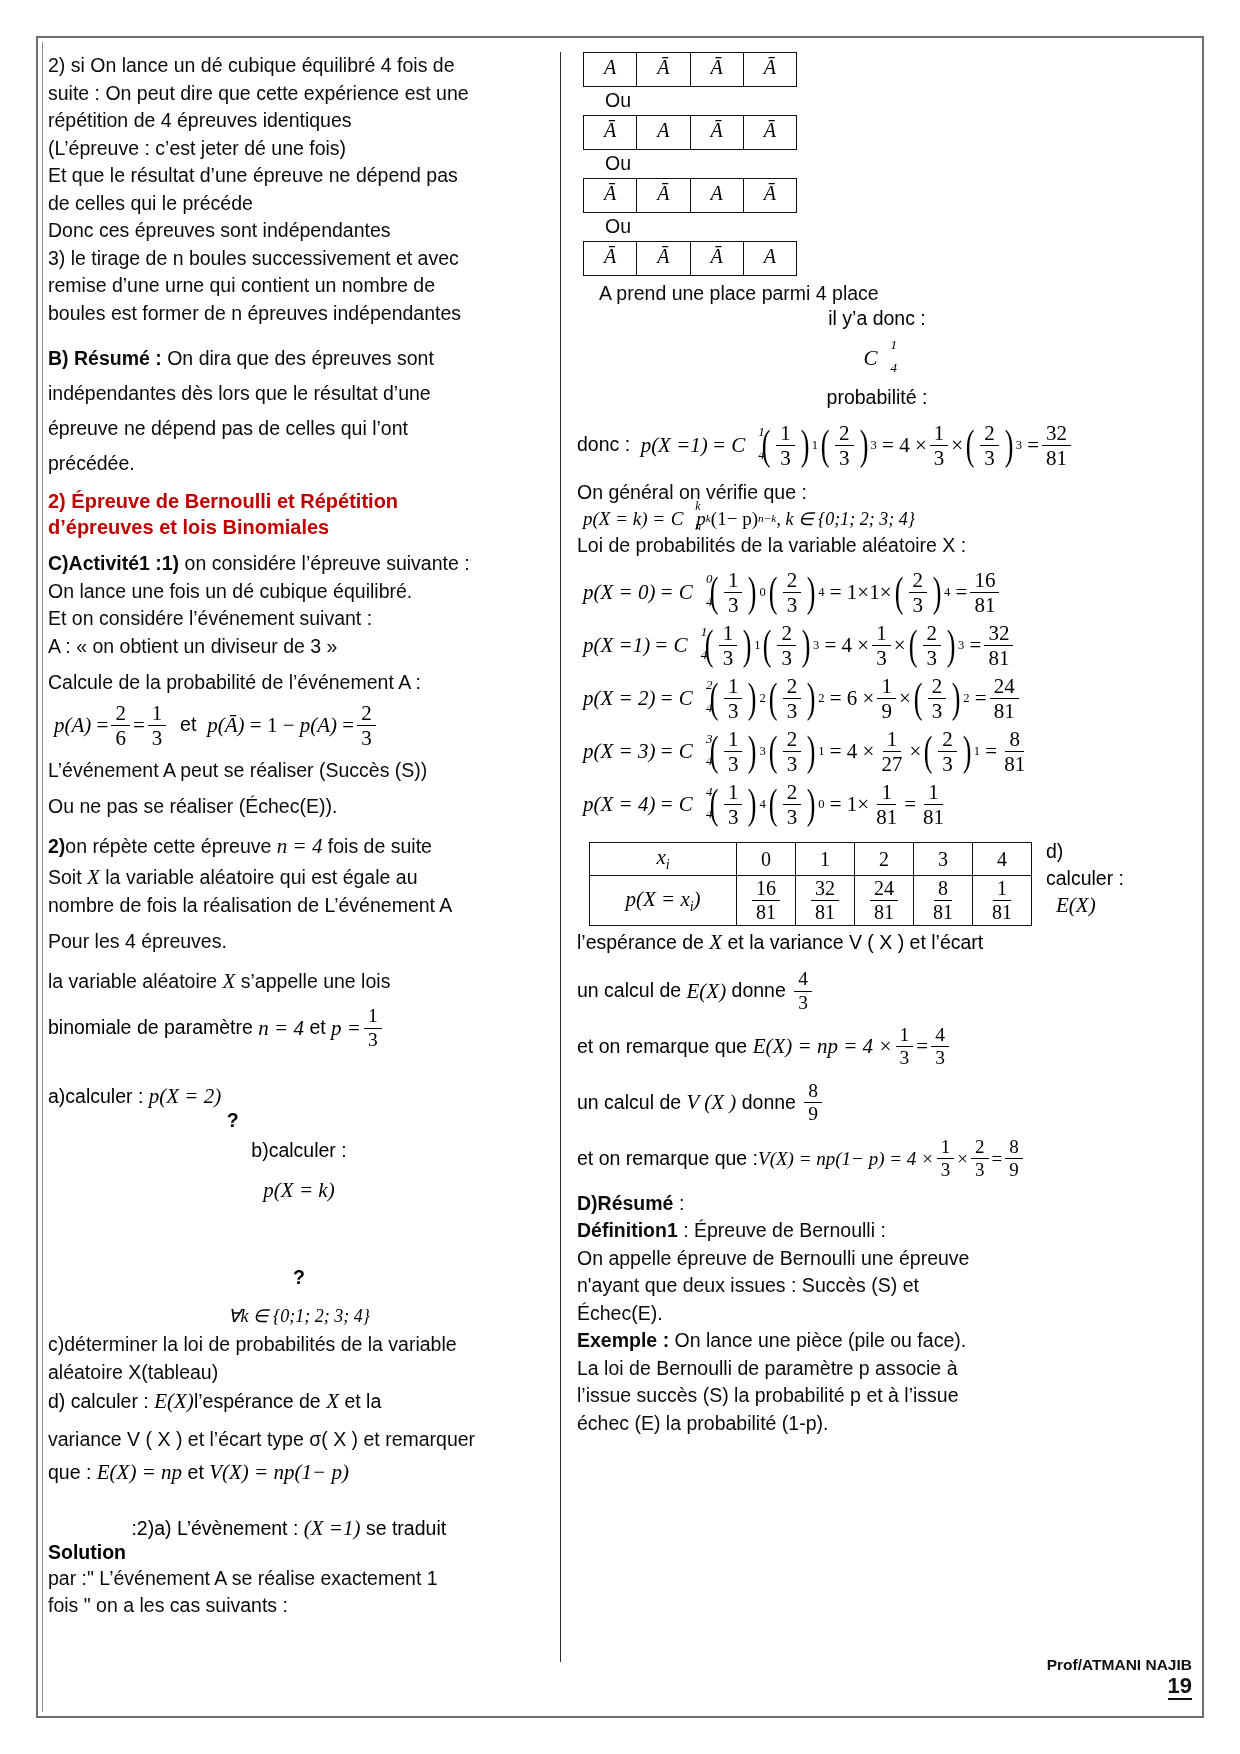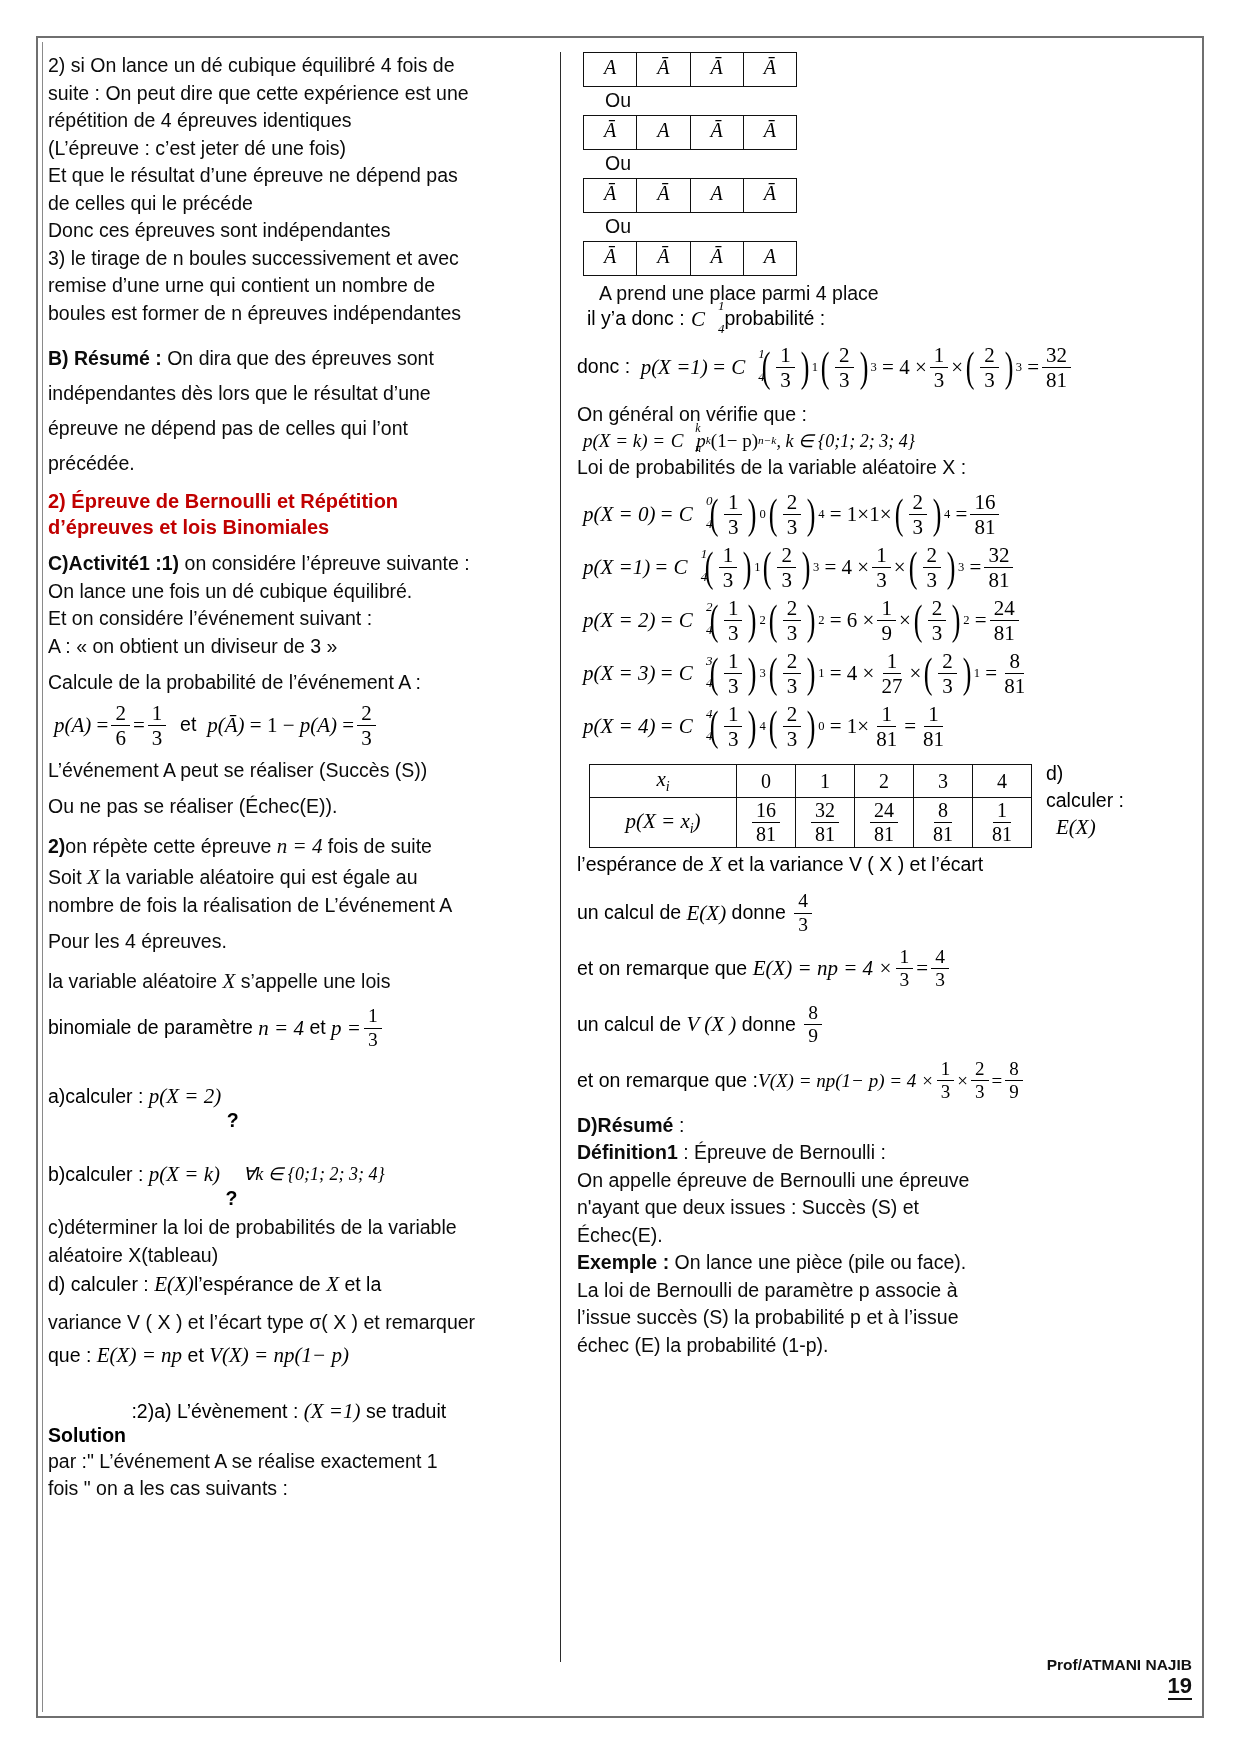--- a/index.html
+++ b/index.html
@@ -182,21 +182,21 @@
           <span class="den">3</span>
         </span>
       </div>
 
       <div class="gap-s"></div>
       <div class="eq" style="font-family:'Liberation Sans',sans-serif;font-size:19.5px;margin-bottom:10px;">
         <span>a)calculer :</span>&nbsp;
         <span class="m">p(X = 2)</span>&nbsp;
         <span class="b">?</span>
       </div>
-      <div class="eq" style="font-family:'Liberation Sans',sans-serif;font-size:19.5px;margin-bottom:6px;">
+      <div class="eq" style="font-family:'Liberation Sans',sans-serif;font-size:19.5px;margin-bottom:6px;flex-direction:column;">
         <span>b)calculer :</span>&nbsp;
         <span class="m">p(X = k)</span>&nbsp;
         <span class="b">?</span>&nbsp;
         <span class="m" style="font-size:18px;">∀k ∈ {0;1; 2; 3; 4}</span>
       </div>
       <p class="t">c)déterminer la loi de probabilités de la variable</p>
       <p class="t">aléatoire X(tableau)</p>
 
       <div class="eq" style="font-family:'Liberation Sans',sans-serif;font-size:19.5px;margin:6px 0 10px 0;">
         <span>d) calculer :</span>&nbsp;
@@ -251,21 +251,21 @@
         <div class="ou">Ou</div>
         <div class="seqrow">
           <div class="seqcell"><span>Ā</span></div>
           <div class="seqcell"><span>Ā</span></div>
           <div class="seqcell"><span>Ā</span></div>
           <div class="seqcell"><span>A</span></div>
         </div>
       </div>
 
       <p class="t" style="margin-left:22px;margin-top:4px;">A prend une place parmi 4 place</p>
-      <div class="eq" style="font-family:'Liberation Sans',sans-serif;font-size:19.5px;margin:2px 0 0 10px;">
+      <div class="eq" style="font-family:'Liberation Sans',sans-serif;font-size:19.5px;margin:2px 0 0 0;flex-direction:column;">
         <span>il y’a donc :</span>&nbsp;
         <span class="comb" style="font-size:21px;">
           <span>C</span><span class="sup">1</span><span class="sub">4</span><span class="pad"></span>
         </span>&nbsp;
         <span>probabilité :</span>
       </div>
 
       <div class="eq" style="margin:14px 0 10px 0;">
         <span style="font-family:'Liberation Sans',sans-serif;font-size:19.5px;">donc :</span>&nbsp;&nbsp;
         <span class="m">p(X =1)</span>

